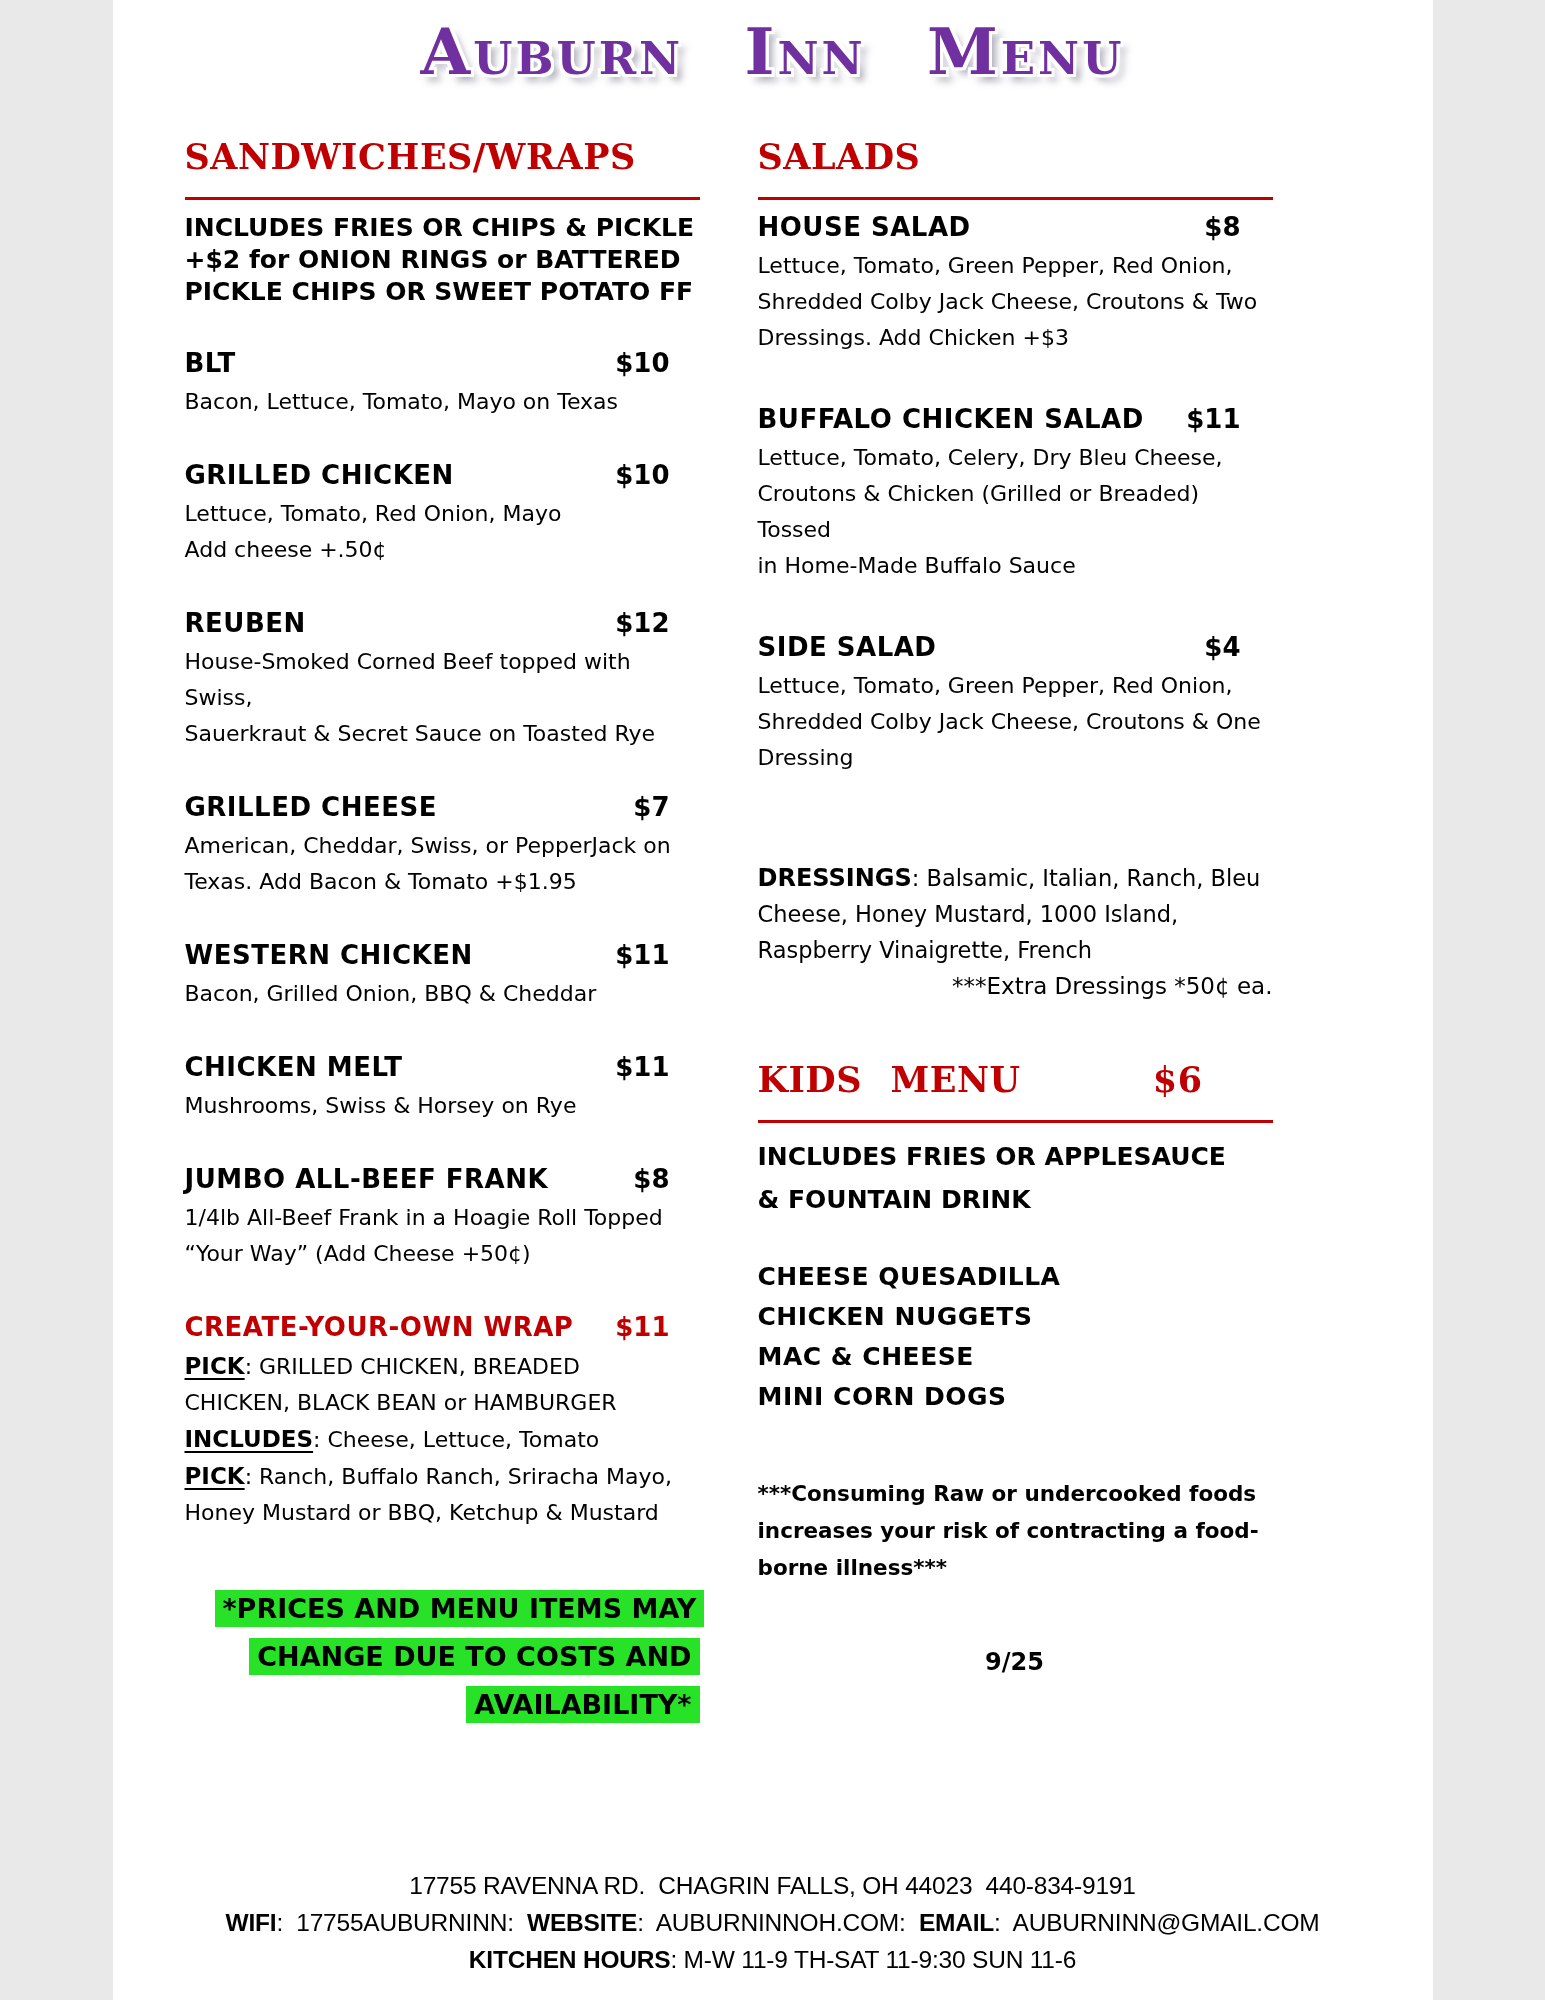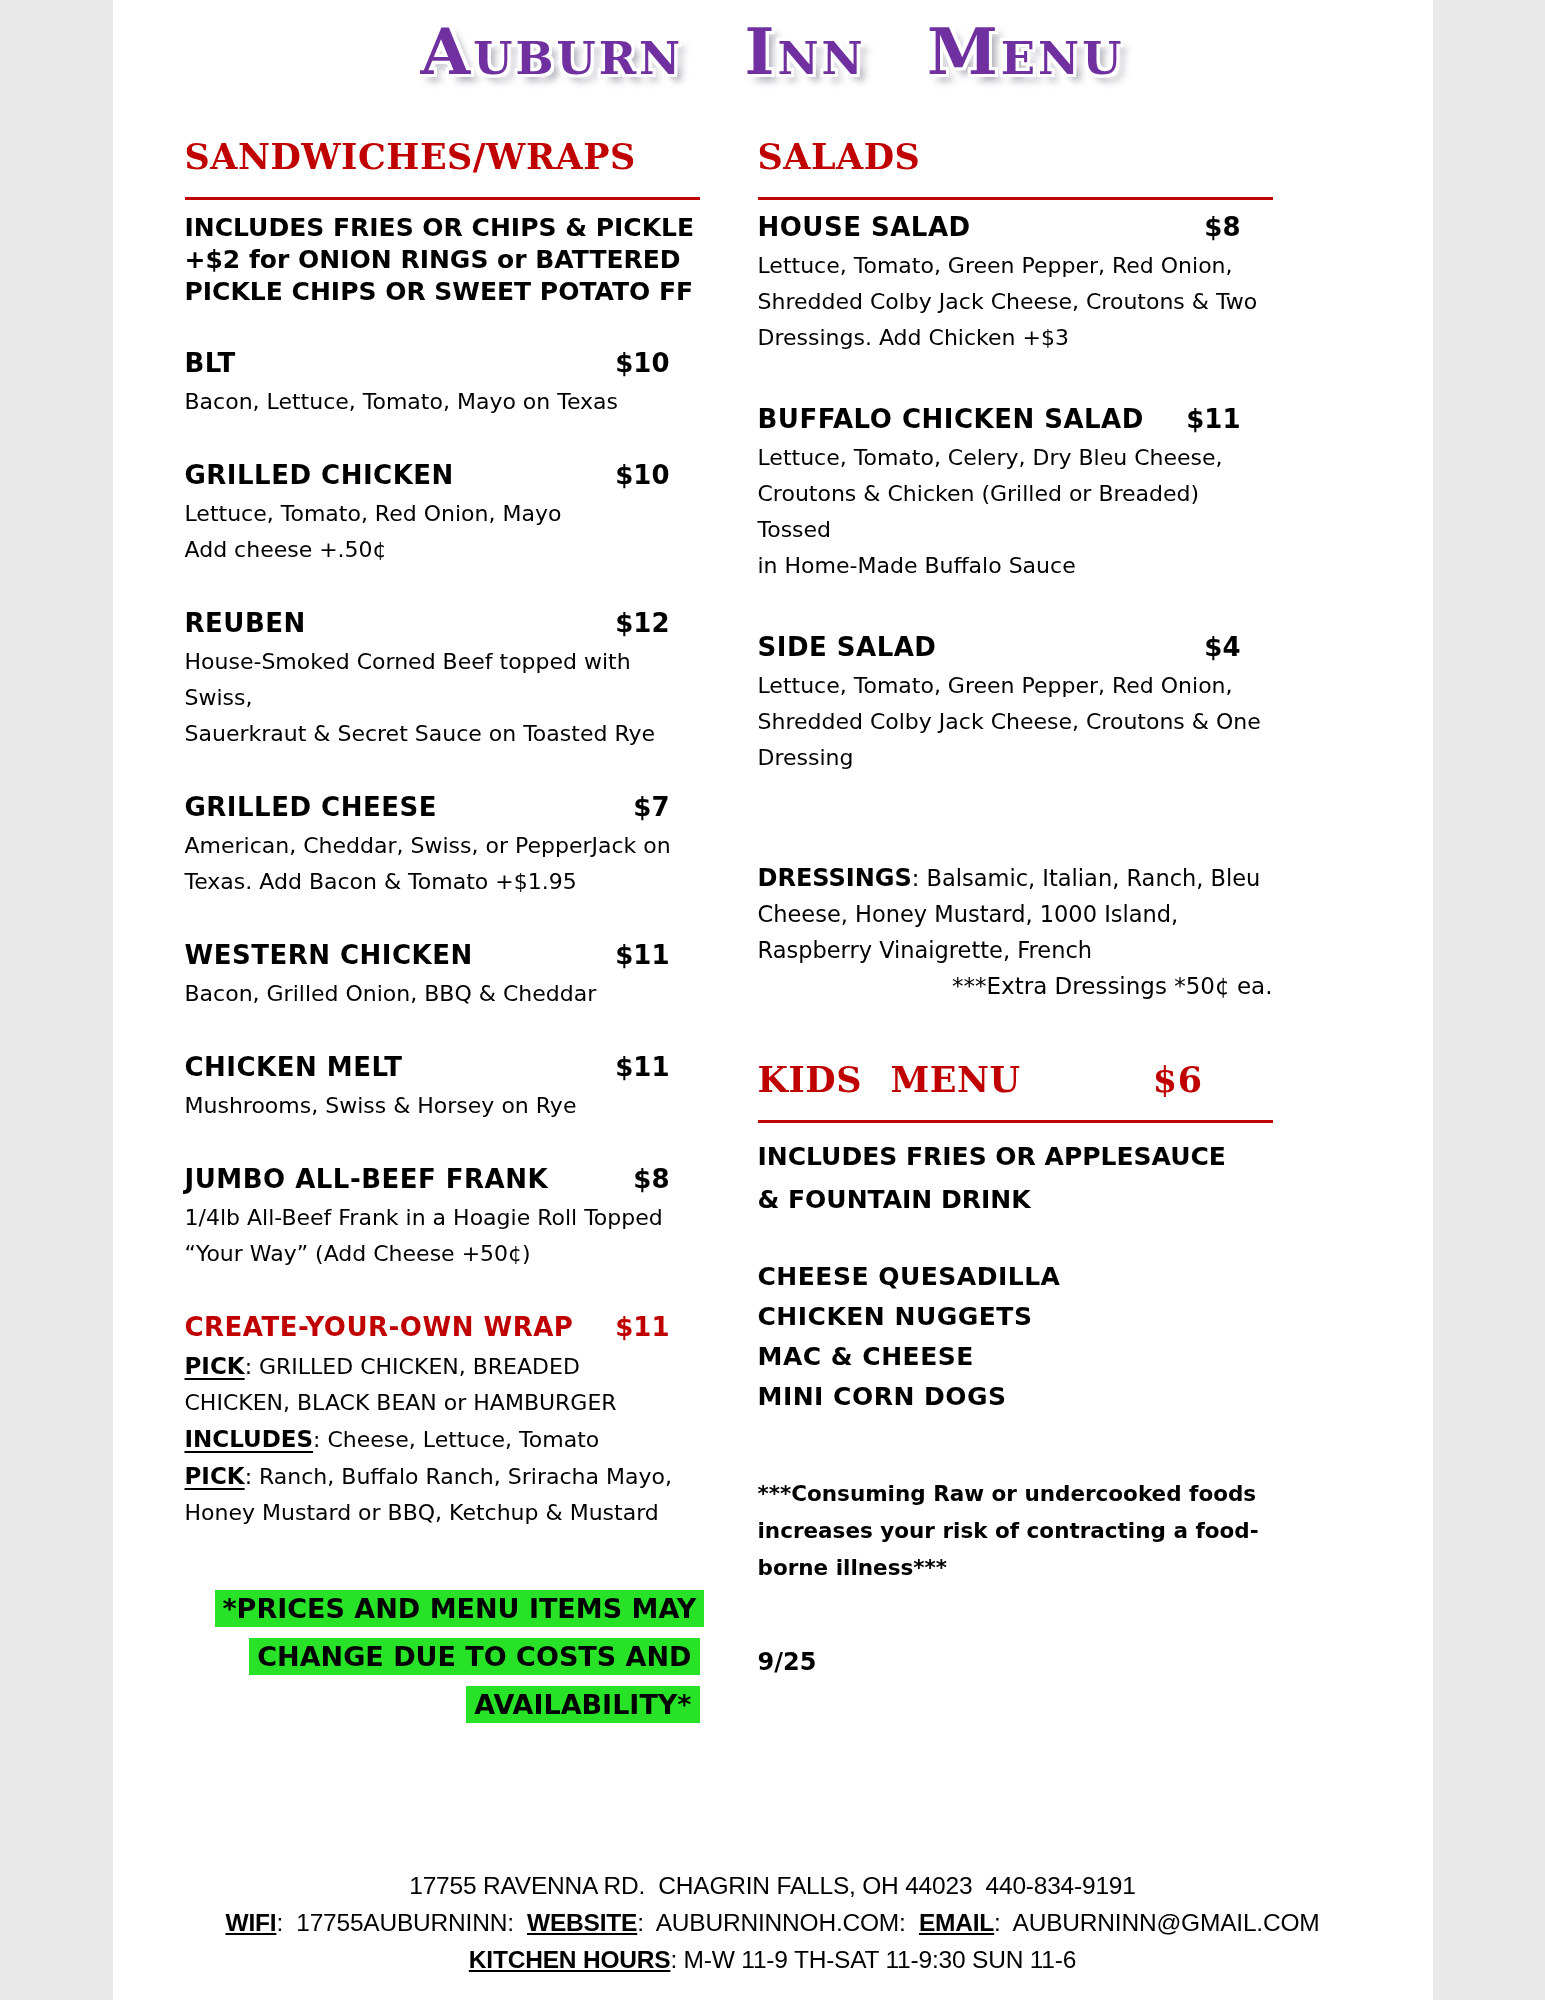--- a/index.html
+++ b/index.html
@@ -55,39 +55,39 @@
   }
   .txt { white-space:pre-line; }
 
   .dressings { margin-top:14px; margin-bottom:0; }
   .dressings .desc { font-size:22.5px; }
   .extra-line { font-weight:normal; font-size:23px; line-height:37px;text-align:right; }
 
   .kids-intro { font-weight:bold; font-size:25px; line-height:43px; white-space:pre-line; margin:6px 0 36px 0; }
   .kids-item { font-weight:bold; font-size:25px; line-height:40px; letter-spacing:0.5px; }
   .warning { font-weight:bold; font-size:21.5px; line-height:37px; white-space:pre-line; margin-top:58px; }
-  .rev-date { text-align:left; font-weight:bold; font-size:24px; margin-top:62px; margin-right:1px; }
+  .rev-date { text-align:center; font-weight:bold; font-size:24px; margin-top:62px; margin-right:1px; }
 
   .notice-wrap { margin-top:54px; text-align:right; padding-left:30px; }
   .notice {
     display:inline; background:#28e228;
     font-weight:bold; font-size:27px; line-height:48px;
     white-space:pre-line; padding:3px 8px;
     -webkit-box-decoration-break:clone; box-decoration-break:clone;
   }
 
   
   .footer {
     position:absolute; left:0; right:0; bottom:26px;
     text-align:center; font-family:"Liberation Sans", sans-serif;
     font-size:24.5px; letter-spacing:-0.2px;
   }
   .footer .line { margin-top:9px; }
   .footer span { white-space:pre-wrap; }
-  .b { font-weight:bold;text-decoration:underline; }
+  .b { font-weight:bold; }
 </style>
 </head>
 <body>
 
 <div class="page">
 
   <div class="title">Auburn Inn Menu</div>
 
   <div class="col col-left">
 

